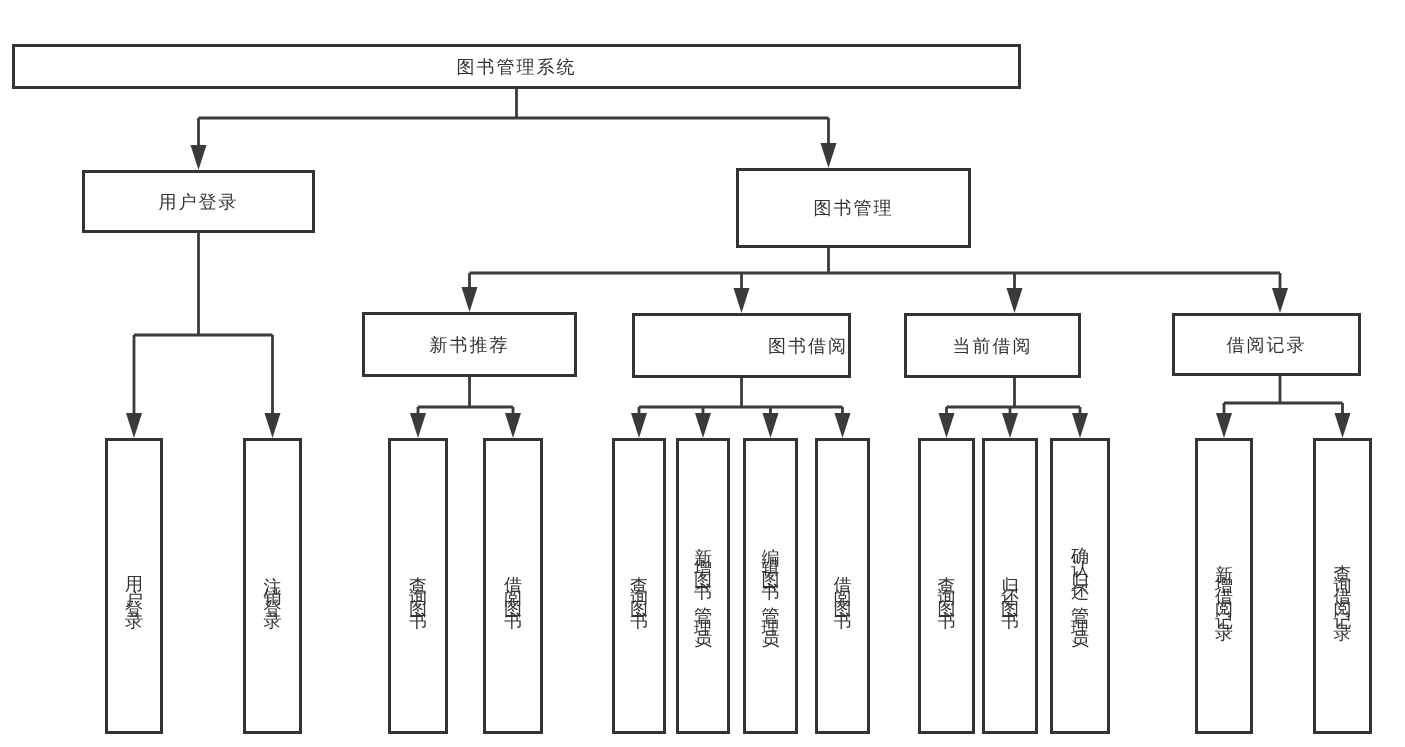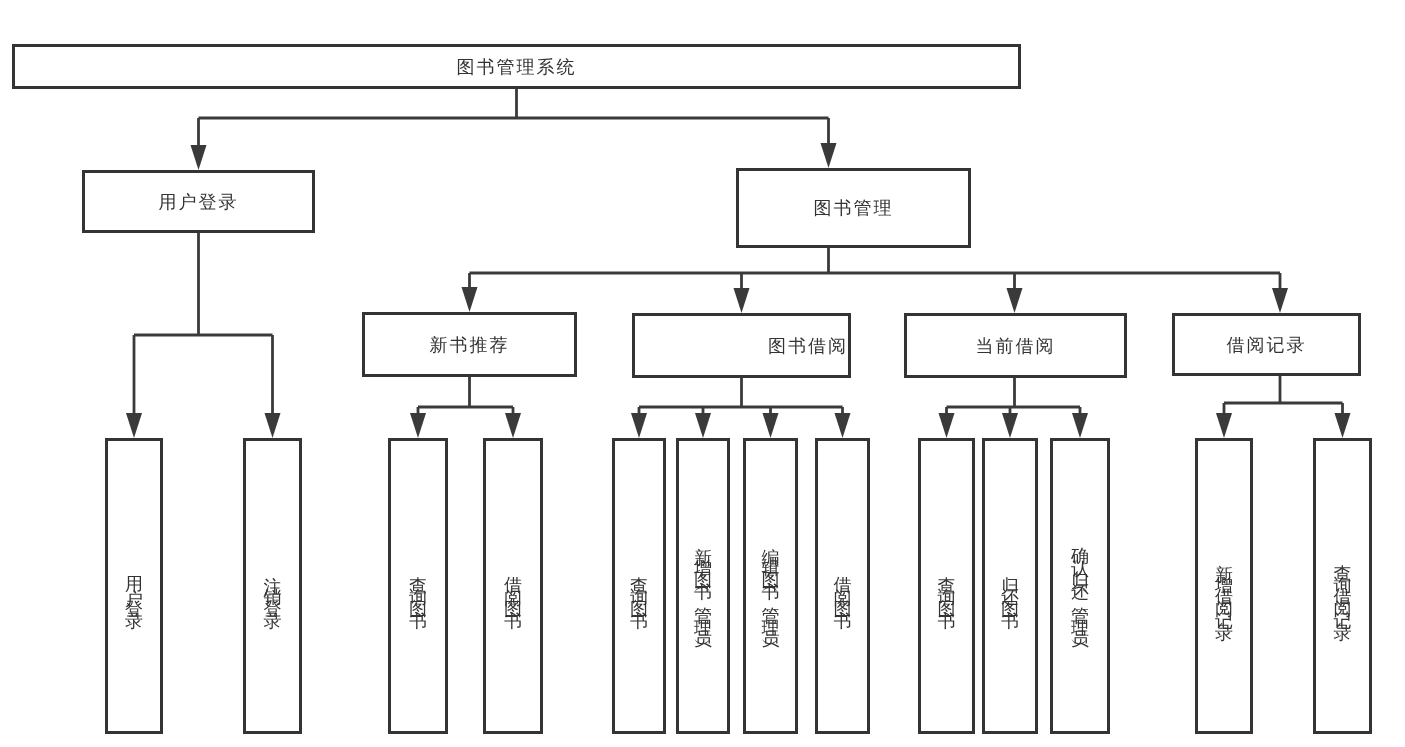--- a/index.html
+++ b/index.html
@@ -136,21 +136,21 @@
       </div>
       <div class="node h" style="left: 736px; top: 168px; width: 235px; height: 80px;">
         <span class="label">图书管理</span>
       </div>
       <div class="node h" style="left: 362px; top: 312px; width: 215px; height: 65px;">
         <span class="label">新书推荐</span>
       </div>
       <div class="node h" style="left: 632px; top: 313px; width: 219px; height: 65px; justify-content: flex-end;">
         <span class="label">图书借阅</span>
       </div>
-      <div class="node h" style="left: 904px; top: 313px; width: 223px; height: 65px;">
+      <div class="node h" style="left: 904px; top: 313px; width: 177px; height: 65px;">
         <span class="label">当前借阅</span>
       </div>
       <div class="node h" style="left: 1172px; top: 313px; width: 189px; height: 63px;">
         <span class="label">借阅记录</span>
       </div>
       <div class="node v" style="left: 105px; top: 438px; width: 58px; height: 296px;">
         <span class="label">用户登录</span>
       </div>
       <div class="node v" style="left: 243px; top: 438px; width: 59px; height: 296px;">
         <span class="label">注销登录</span>

